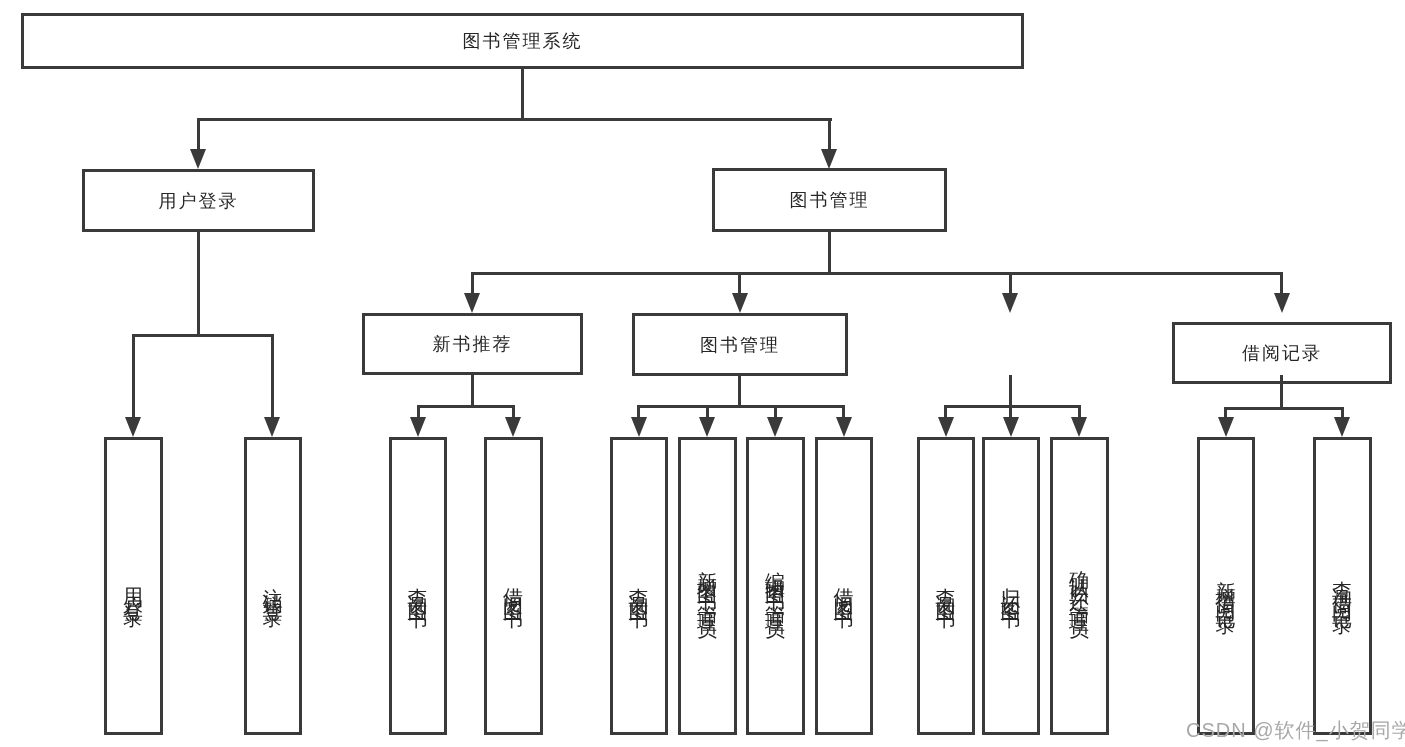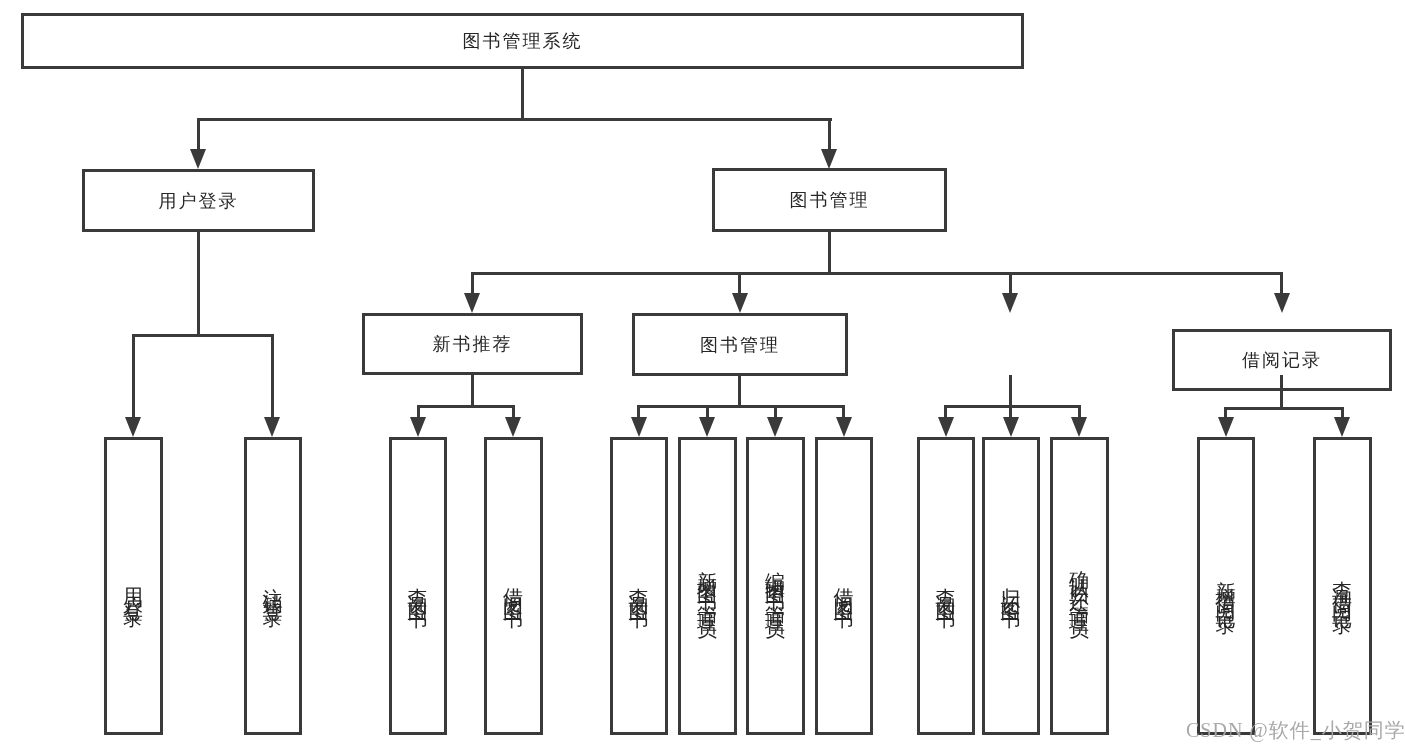--- a/index.html
+++ b/index.html
@@ -4,21 +4,21 @@
 <style>
   :root{
     --line:#3a3a3a;
     --text:#262626;
     --wm:#a8a8a8;
     --bg:#ffffff;
   }
   html,body{margin:0;padding:0;background:var(--bg);}
   #stage{
     position:relative;width:1405px;height:747px;background:var(--bg);
-    font-family:Liberation Serif, serif;color:var(--text);
+    font-family:Liberation Sans, sans-serif;color:var(--text);
     overflow:hidden;
   }
   .hbox{
     position:absolute;box-sizing:border-box;border:3px solid var(--line);
     background:#fff;display:flex;align-items:center;justify-content:center;
     font-size:18px;letter-spacing:2px;white-space:nowrap;
   }
   .vbox{
     position:absolute;box-sizing:border-box;border:3px solid var(--line);
     background:#fff;top:437px;height:298px;
@@ -43,21 +43,21 @@
 
 <div id="stage">
 
   <div class="hbox" style="left:21px;top:13px;width:1003px;height:56px">图书管理系统</div>
 
   <div class="hbox" style="left:82px;top:169px;width:233px;height:63px">用户登录</div>
   <div class="hbox" style="left:362px;top:313px;width:221px;height:62px">新书推荐</div>
 
   <div class="hbox" style="left:712px;top:168px;width:235px;height:64px">图书管理</div>
   <div class="hbox" style="left:632px;top:313px;width:216px;height:63px">图书管理</div>
-  <div class="hbox" style="left:1172px;top:329px;width:220px;height:62px">借阅记录</div>
+  <div class="hbox" style="left:1172px;top:322px;width:220px;height:62px">借阅记录</div>
 
   <div class="vbox" style="left:104px;width:59px">用户登录</div>
   <div class="vbox" style="left:244px;width:58px">注销登录</div>
 
   <div class="vbox" style="left:389px;width:58px">查询图书</div>
   <div class="vbox" style="left:484px;width:59px">借阅图书</div>
 
   <div class="vbox" style="left:610px;width:58px">查询图书</div>
   <div class="vbox" style="left:678px;width:59px">新增图书（管理员）</div>
   <div class="vbox" style="left:746px;width:59px">编辑图书（管理员）</div>

